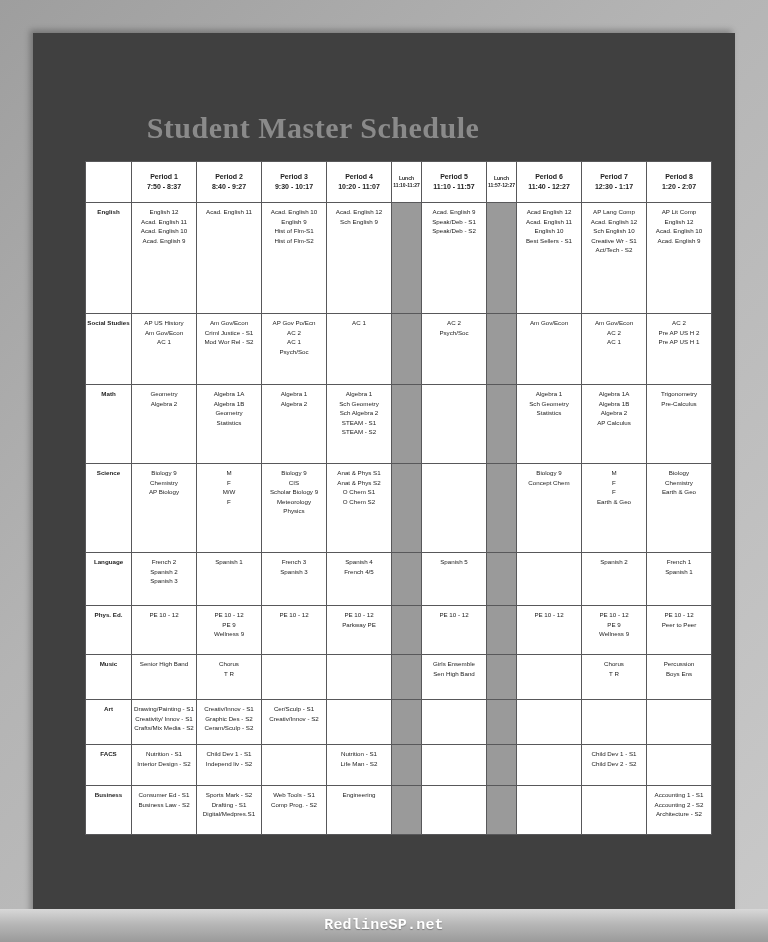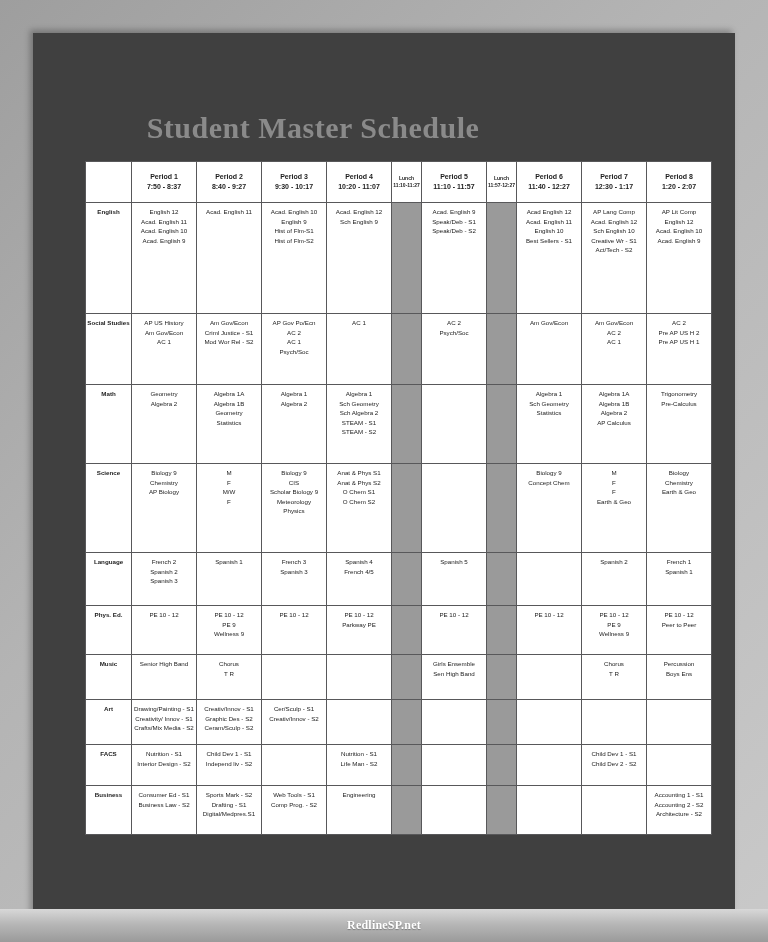--- a/index.html
+++ b/index.html
@@ -112,22 +112,22 @@
     width: 768px;
     height: 33px;
     background: linear-gradient(180deg, #d8d8d8 0%, #b7b7b7 45%, #9a9a9a 100%);
     display: flex;
     align-items: center;
     justify-content: center;
   }
   .footer-text {
     color: #ffffff;
     font-weight: bold;
-    font-size: 12px;
-    font-family: Liberation Serif, serif;
+    font-size: 15px;
+    font-family: Liberation Mono, monospace;
     letter-spacing: 0.2px;
     text-shadow: 0 1px 1px rgba(90,90,90,0.6);
   }
 </style>
 </head>
 <body>
 
 <div class="page">
 
   <div class="title">Student Master Schedule</div>

